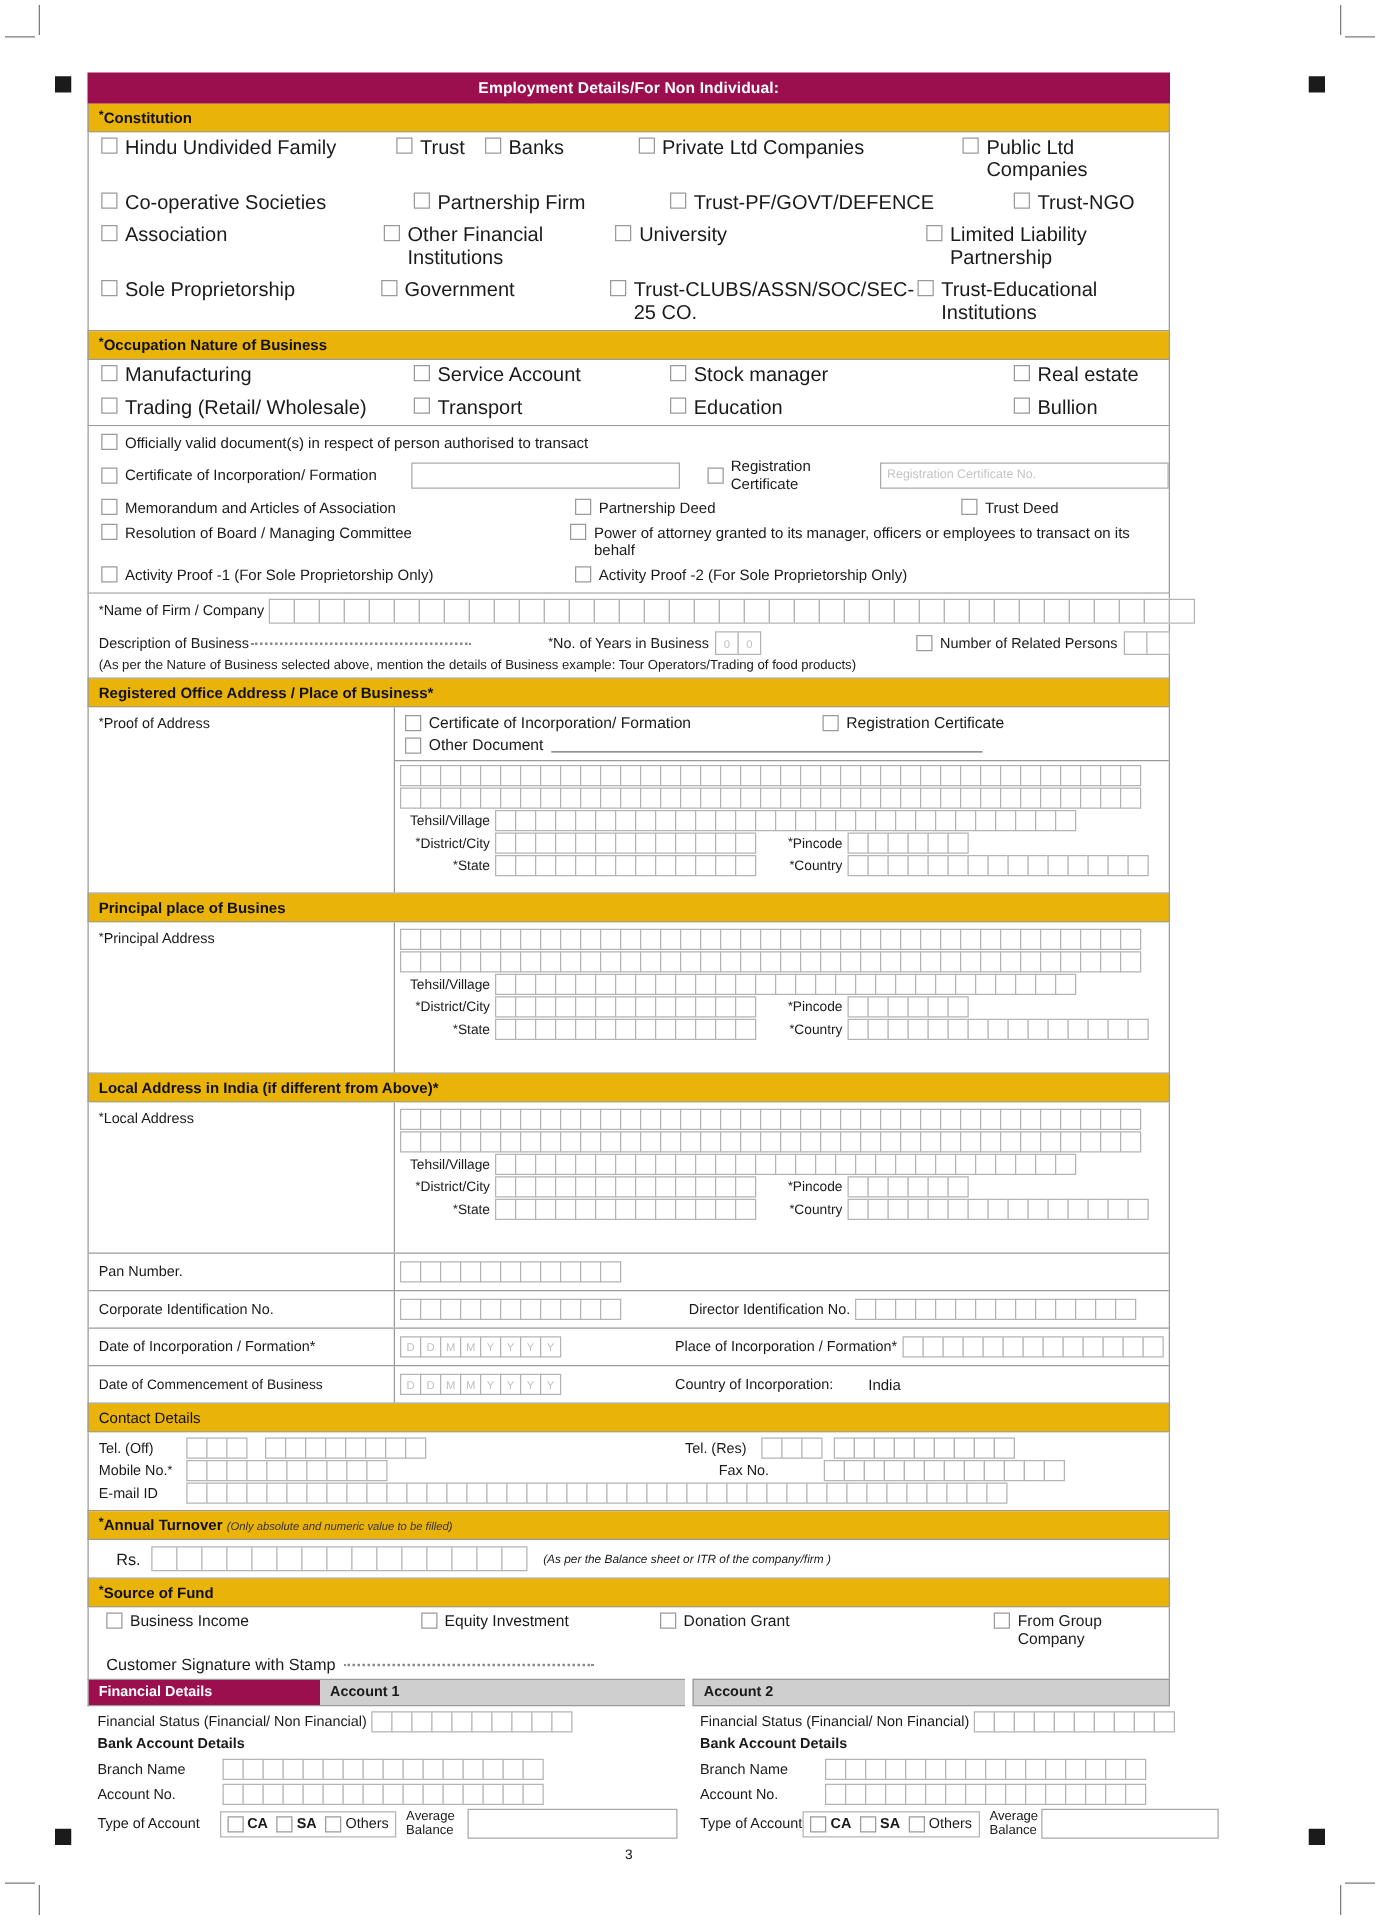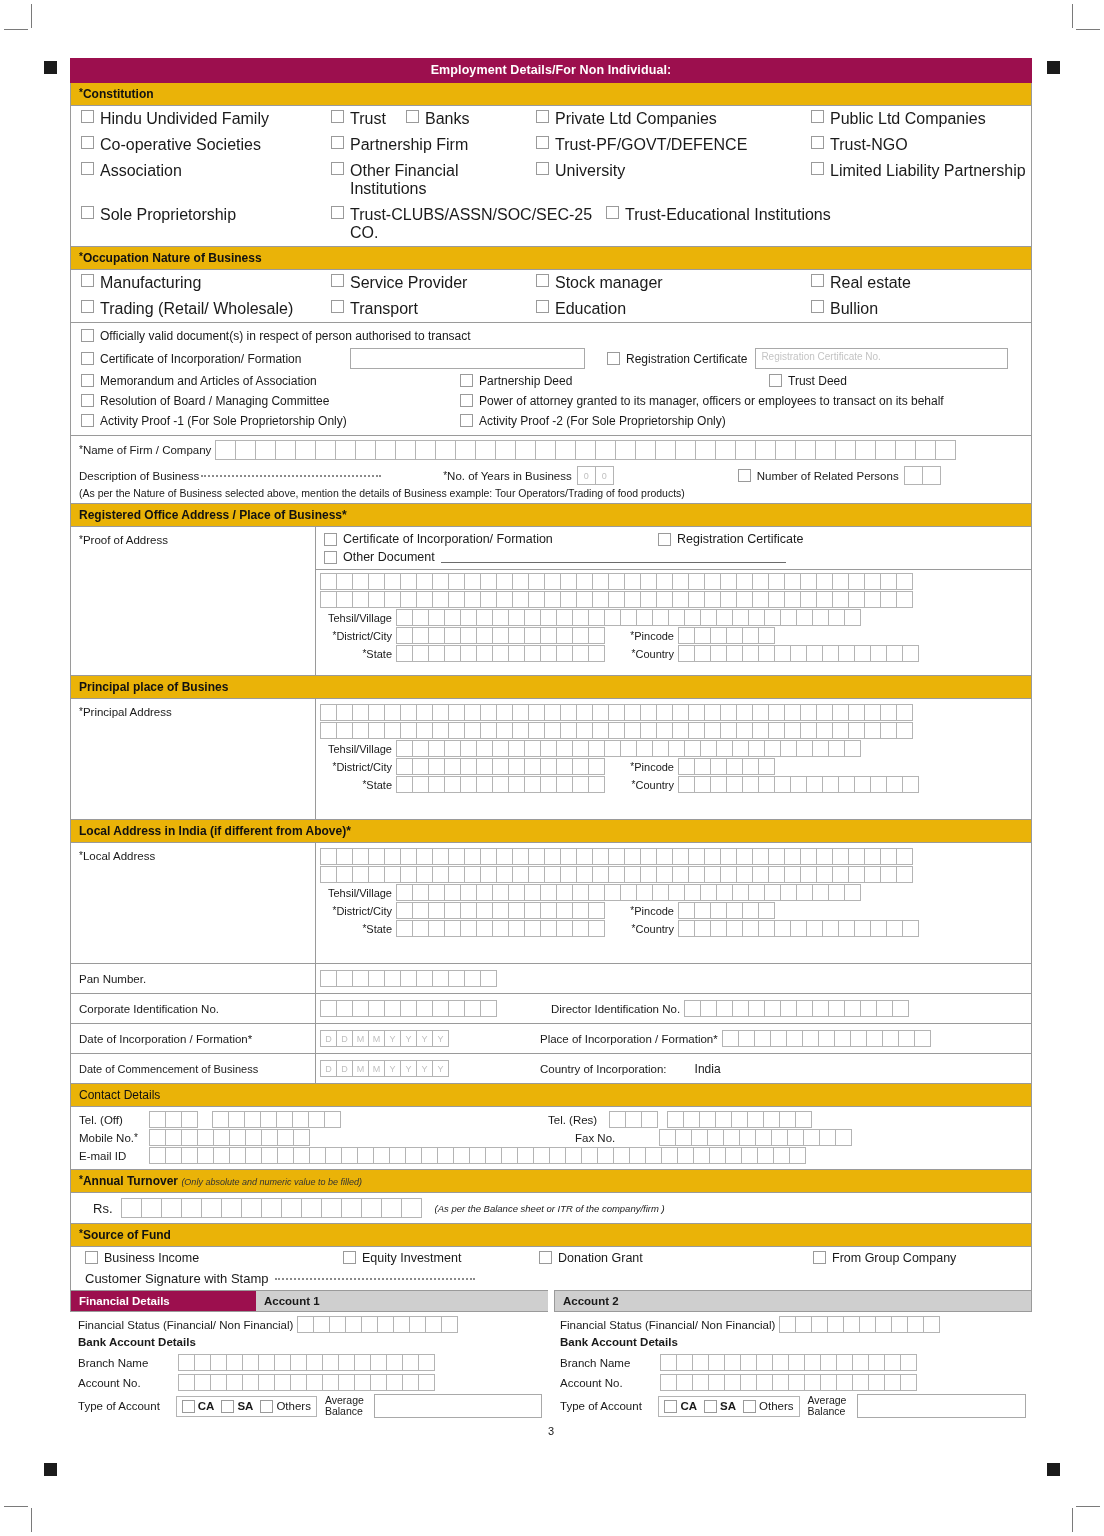--- a/index.html
+++ b/index.html
@@ -10,21 +10,21 @@
     font-family:"Liberation Sans", sans-serif;
     color:#1a1a1a;
     position:relative;
     overflow:hidden;
   }
 
   
   .cmark { position:absolute; background:#7a7a7a; }
   .reg { position:absolute; width:13px; height:13px; background:#1b1b1b; }
 
-  .page { position:absolute; left:70px; top:58px; width:962px; }
+  .page { position:absolute; left:70px; top:58px; width:866px; }
 
   
   .titlebar {
     background:#9c0f4e; color:#fff; text-align:center;
     font-size:12.5px; font-weight:bold; padding:5px 0 6px;
     letter-spacing:.1px;
   }
   .secbar {
     background:#eab308; border:1px solid #9a9a9a; border-top:none;
     font-size:12px; font-weight:bold; padding:4px 8px; color:#111;
@@ -165,41 +165,45 @@
       <div class="c4">
           <span class="cb"></span>
           <span class="lbl">Limited Liability Partnership</span>
         </div>
     </div>
     <div class="optrow">
       <div class="c1">
           <span class="cb"></span>
           <span class="lbl">Sole Proprietorship</span>
         </div>
+      <div class="c2">
+          <span class="cb"></span>
+          <span class="lbl">Government</span>
+        </div>
       <div class="c3">
           <span class="cb"></span>
           <span class="lbl">Trust-CLUBS/ASSN/SOC/SEC-25 CO.</span>
         </div>
       <div class="c4">
           <span class="cb"></span>
           <span class="lbl">Trust-Educational Institutions</span>
         </div>
     </div>
   </div>
 
   <div class="secbar"><span class="star">*</span><span>Occupation Nature of Business</span></div>
   <div class="panel">
     <div class="optrow">
       <div class="c1">
           <span class="cb"></span>
           <span class="lbl">Manufacturing</span>
         </div>
       <div class="c2">
           <span class="cb"></span>
-          <span class="lbl">Service Provider</span>
+          <span class="lbl">Service Account</span>
         </div>
       <div class="c3">
           <span class="cb"></span>
           <span class="lbl">Stock manager</span>
         </div>
       <div class="c4">
           <span class="cb"></span>
           <span class="lbl">Real estate</span>
         </div>
     </div>

